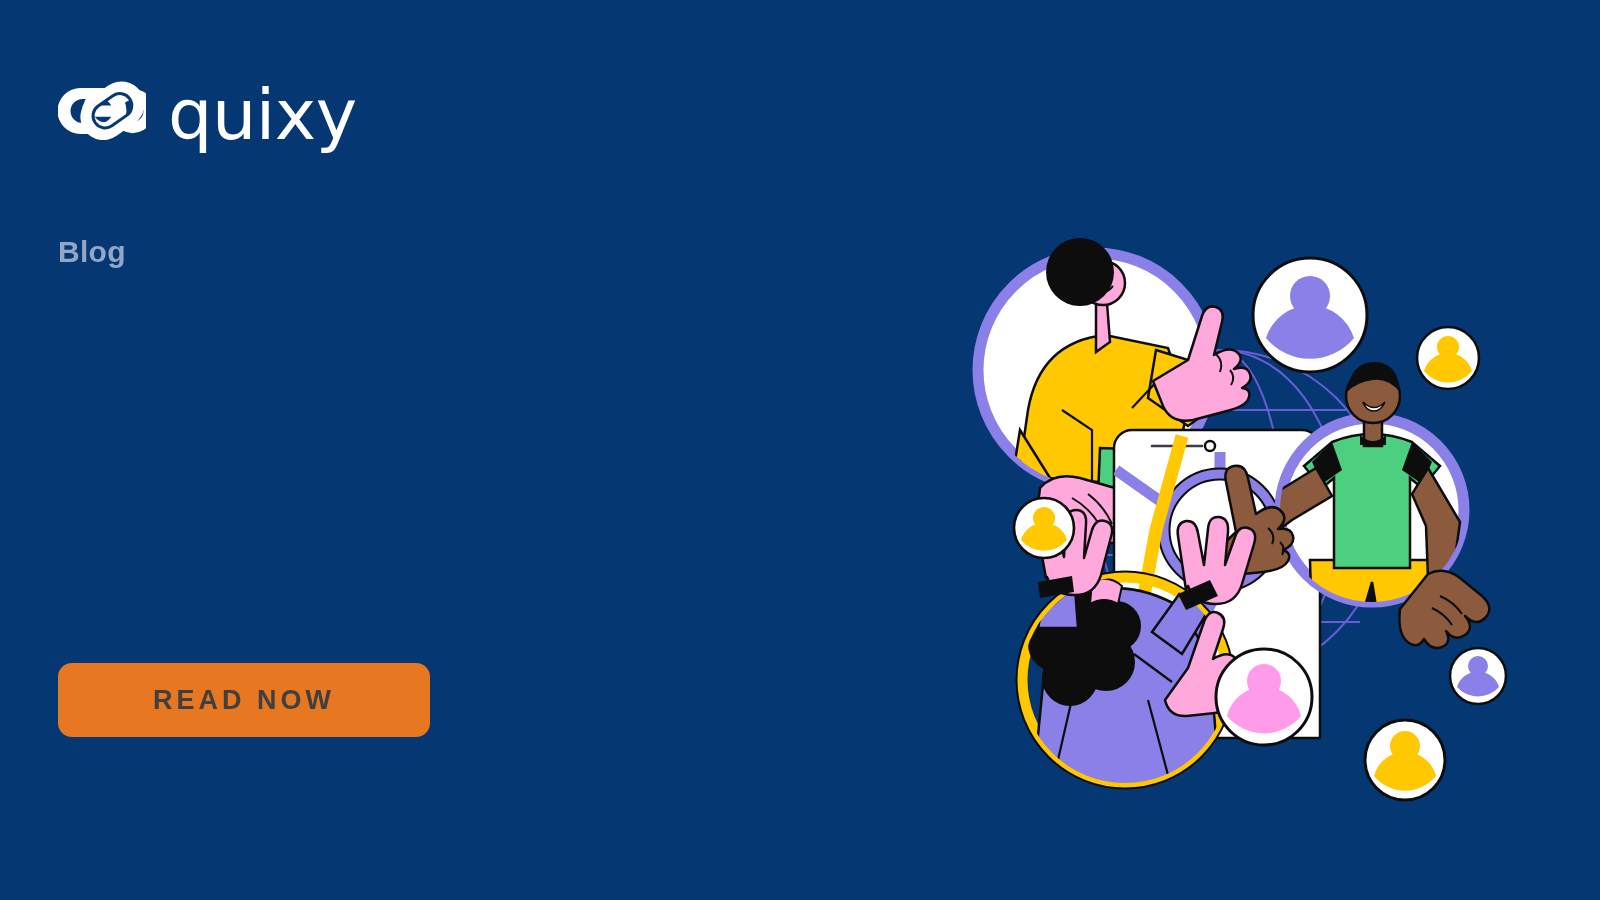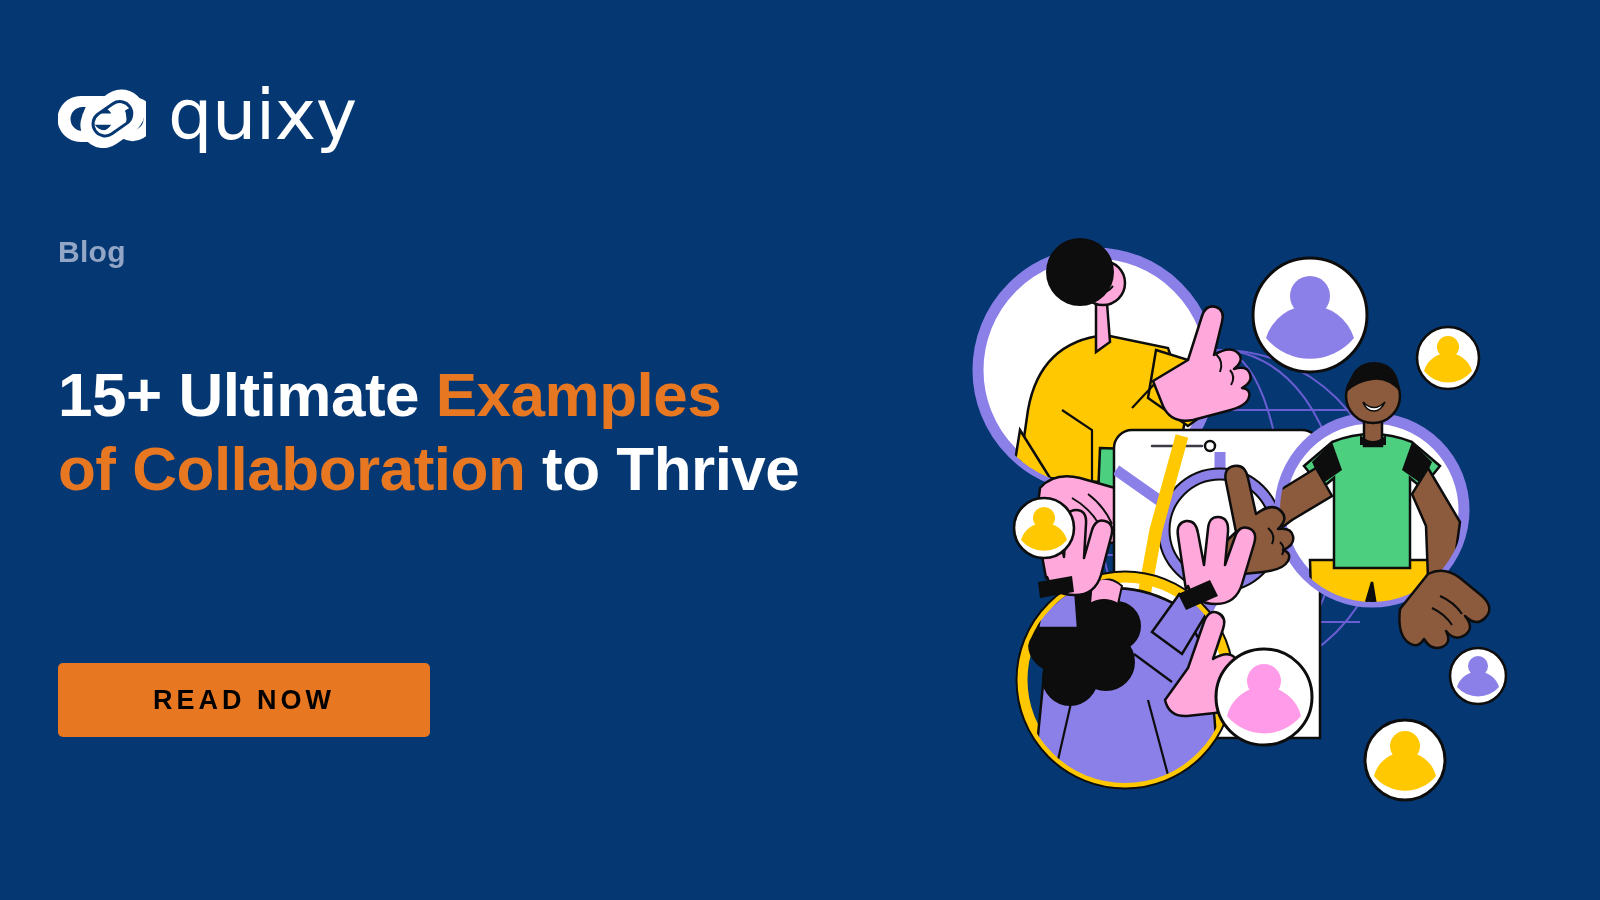--- a/index.html
+++ b/index.html
@@ -11,21 +11,21 @@
     position:relative;
   }
   .banner {
     position:absolute; inset:0;
     background:#053872;
   }
 
   
   .logo-block {
     position:absolute; left:58px; top:80px;
-    display:flex; align-items:flex-end; gap:22px;
+    display:flex; align-items:flex-start; gap:22px;
   }
   .logo-mark { width:88px; height:62px; flex:none; display:block; }
   .logo-word {
     color:#ffffff;
     font-size:70px;
     font-weight:400;
     letter-spacing:-0.5px;
     line-height:1;
     font-family:"DejaVu Sans", sans-serif;
   }
@@ -49,22 +49,22 @@
     letter-spacing:-0.5px;
     color:#ffffff;
   }
   .headline .accent { color:#E87722; }
 
   
   .cta {
     position:absolute; left:58px; top:663px;
     width:372px; height:74px;
     background:#E87722;
-    border:none; border-radius:5px;
-    color:#000000;
+    border:none; border-radius:14px;
+    color:#404040;
     font-size:27px;
     font-weight:700;
     letter-spacing:4px;
     cursor:pointer;
     display:flex; align-items:center; justify-content:center;
     font-family:"Liberation Sans", sans-serif;
   }
 
   
   .illustration {
@@ -94,21 +94,20 @@
       </g>
       <g fill="none" stroke="#053872" stroke-width="3">
         <path d="M45.5 19 h18 a12 12 0 0 1 0 24 h-18 a12 12 0 0 1 0 -24 z" transform="rotate(-35 54 31)"></path>
       </g>
     </svg>
     <span class="logo-word">quixy</span>
   </div>
 
   <div class="eyebrow">Blog</div>
 
-  <h1 class="headline"><span>15+ Ultimate </span><span class="accent">Examples</span><br><span class="accent">of Collaboration</span><span> to Thrive</span></h1>
 
   <button class="cta">READ NOW</button>
 
   <div class="illustration">
     <svg viewBox="0 0 600 580" xmlns="http://www.w3.org/2000/svg">
       <defs>
         <clipPath id="clipRingA">
             <circle cx="175" cy="140" r="117"></circle>
           </clipPath>
         <clipPath id="clipRingB">

